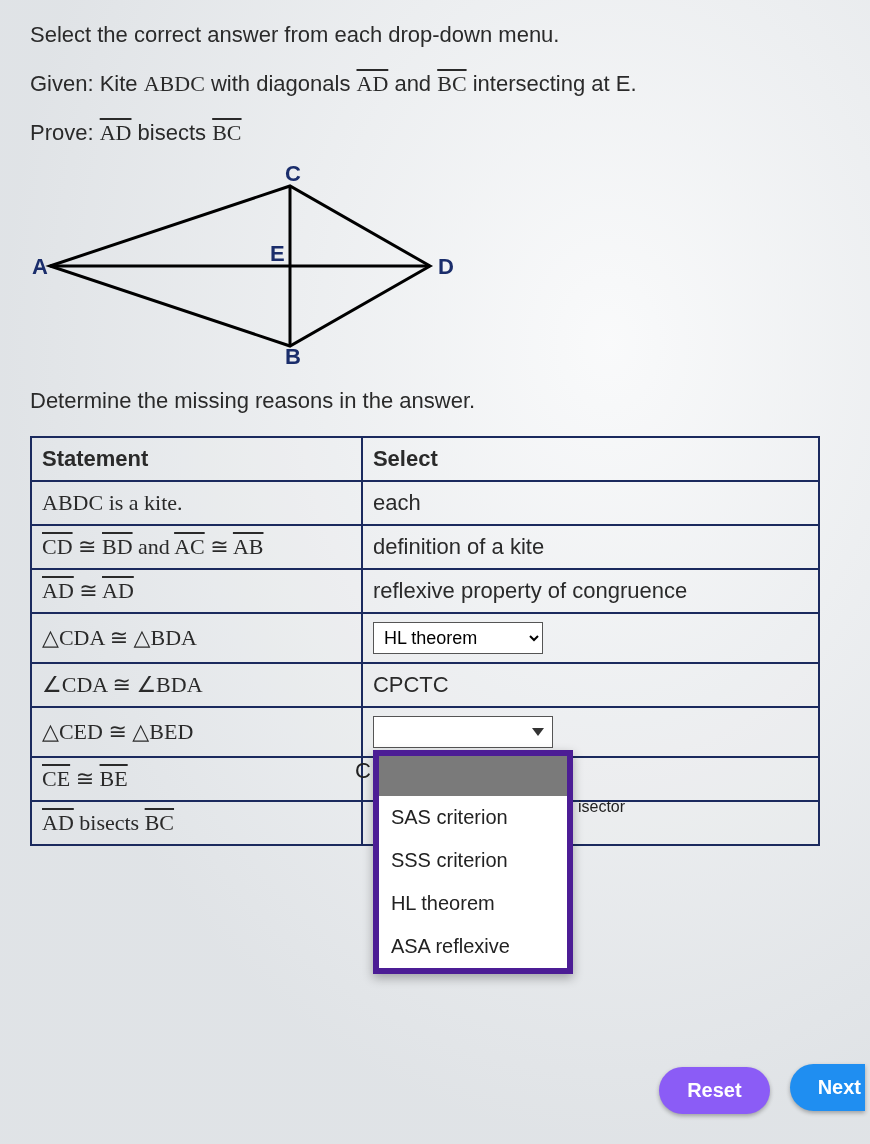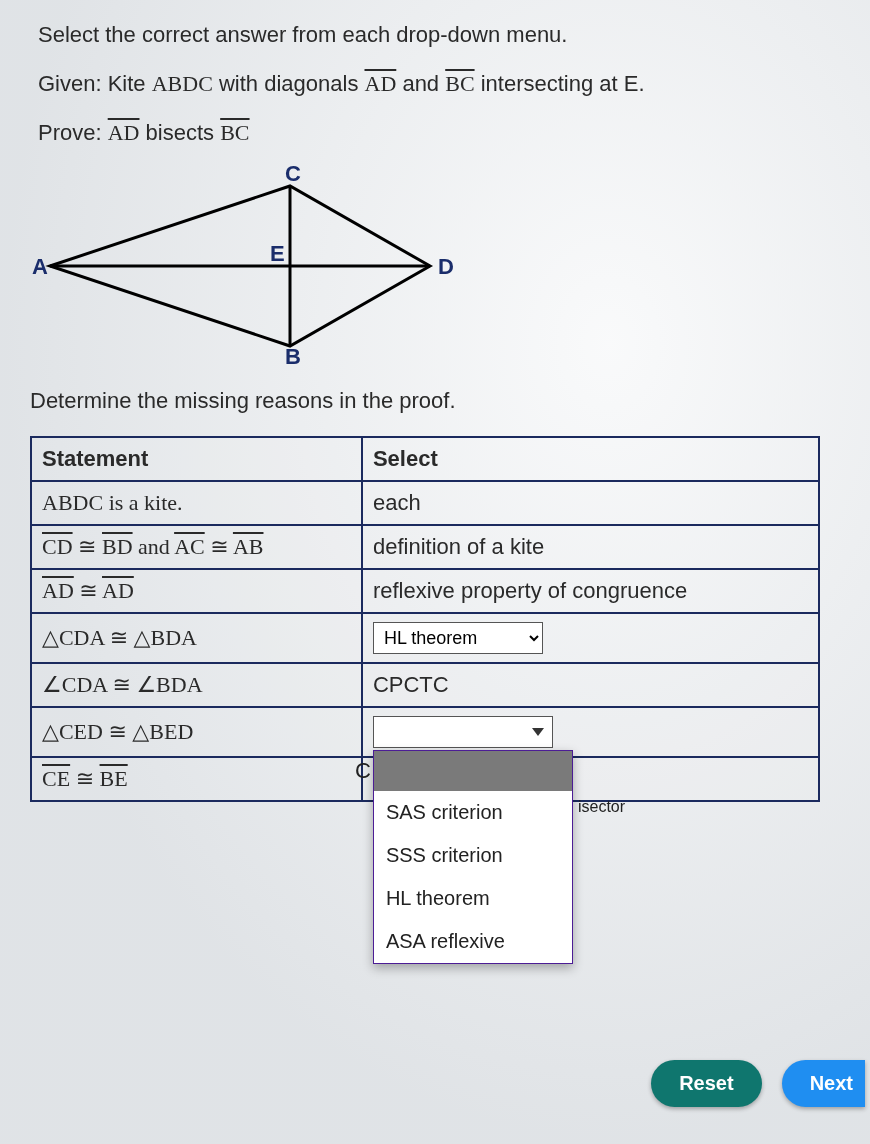--- a/index.html
+++ b/index.html
@@ -7,21 +7,21 @@
     margin: 0;
     padding: 20px 20px 20px 30px;
     font-family: Arial, Helvetica, sans-serif;
     font-size: 22px;
     color: #2a2a2a;
     background: #f0f2f4;
     background-image: radial-gradient(ellipse at 70% 30%, rgba(255,255,255,0.6), rgba(200,205,210,0.4) 70%);
     width: 870px;
     min-height: 1144px;
   }
-  .problem p { margin: 0 0 18px 8px; line-height: 1.4; }
+  .problem p { margin: 0 0 18px 0; line-height: 1.4; }
   .over { text-decoration: overline; }
   .mathvar { font-family: "Times New Roman", serif; }
   .kite-figure { margin: 15px 0 10px 0; }
   .kite-figure svg { display:block; }
   .vlabel { font-weight: bold; fill: #1a2d6b; font-size: 22px; font-family: Arial, sans-serif; }
   table.proof {
     border-collapse: collapse;
     width: 790px;
     margin-top: 10px;
     background: rgba(255,255,255,0.05);
@@ -60,21 +60,21 @@
     border-left:6px solid transparent;
     border-right:6px solid transparent;
     border-top:8px solid #333;
   }
   .dropdown-menu {
     position:absolute;
     top: 34px;
     left: 0;
     width: 200px;
     background: #fff;
-    border: 1px solid #4c1d95;
+    border: 6px solid #4c1d95;
     box-shadow: 0 4px 10px rgba(0,0,0,0.3);
     z-index: 10;
   }
   .dropdown-menu .active-band {
     background: #7a7a7a;
     height: 40px;
   }
   .dropdown-menu .opt {
     padding: 10px 12px;
     font-family: Arial, sans-serif;
@@ -110,22 +110,22 @@
   .btn {
     border-radius: 24px;
     padding: 12px 28px;
     font-size: 20px;
     font-weight: bold;
     color: #fff;
     border: none;
     cursor: pointer;
     box-shadow: 0 2px 4px rgba(0,0,0,0.3);
   }
-  .btn-reset { background: #0f766e; }
-  .btn-next { background: #1f8ef1; border-radius: 24px 0 0 24px; padding-right: 12px; }
+  .btn-reset { background: #8b5cf6; margin-top: 7px; }
+  .btn-next { background: #1f8ef1; border-radius: 24px 0 0 24px; padding-right: 4px; }
   .reason-cell-overflow { position: relative; }
 </style>
 </head>
 <body>
 
 <div class="problem">
   <p>Select the correct answer from each drop-down menu.</p>
   <p>
     <span>Given: Kite </span><span class="mathvar">ABDC</span><span> with diagonals </span><span class="over mathvar">AD</span><span> and </span><span class="over mathvar">BC</span><span> intersecting at E.</span>
   </p>
@@ -140,21 +140,21 @@
     <line x1="20" y1="100" x2="400" y2="100" stroke="#000" stroke-width="3"></line>
     <line x1="260" y1="20" x2="260" y2="180" stroke="#000" stroke-width="3"></line>
     <text x="2" y="108" class="vlabel">A</text>
     <text x="255" y="15" class="vlabel">C</text>
     <text x="408" y="108" class="vlabel">D</text>
     <text x="255" y="198" class="vlabel">B</text>
     <text x="240" y="95" class="vlabel">E</text>
   </svg>
 </div>
 
-<p>Determine the missing reasons in the proof.</p>
+<p>Determine the missing reasons in the answer.</p>
 
 <table class="proof">
   <tbody>
       <tr>
     <th>Statement</th>
     <th>Select</th>
   </tr>
   </tbody>
     <tbody id="proof-body">
       <tr>
@@ -186,19 +186,23 @@
               <div class="opt">SAS criterion</div>
               <div class="opt">SSS criterion</div>
               <div class="opt">HL theorem</div>
               <div class="opt">ASA reflexive</div>
             </div><span class="partial-c">C</span><span class="partial-text">isector</span></div></td>
       </tr>
       <tr>
         <td class="stmt"><span class="over">CE</span> ≅ <span class="over">BE</span></td>
         <td class="reason-text reason-cell-overflow">&nbsp;</td>
       </tr>
+      <tr>
+        <td class="stmt"><span class="over">AD</span> bisects <span class="over">BC</span></td>
+        <td class="reason-text reason-cell-overflow">&nbsp;</td>
+      </tr>
     </tbody>
 </table>
 
 <div class="footer-btns">
   <button class="btn btn-reset">Reset</button>
   <button class="btn btn-next">Next</button>
 </div>
 
 </body></html>

